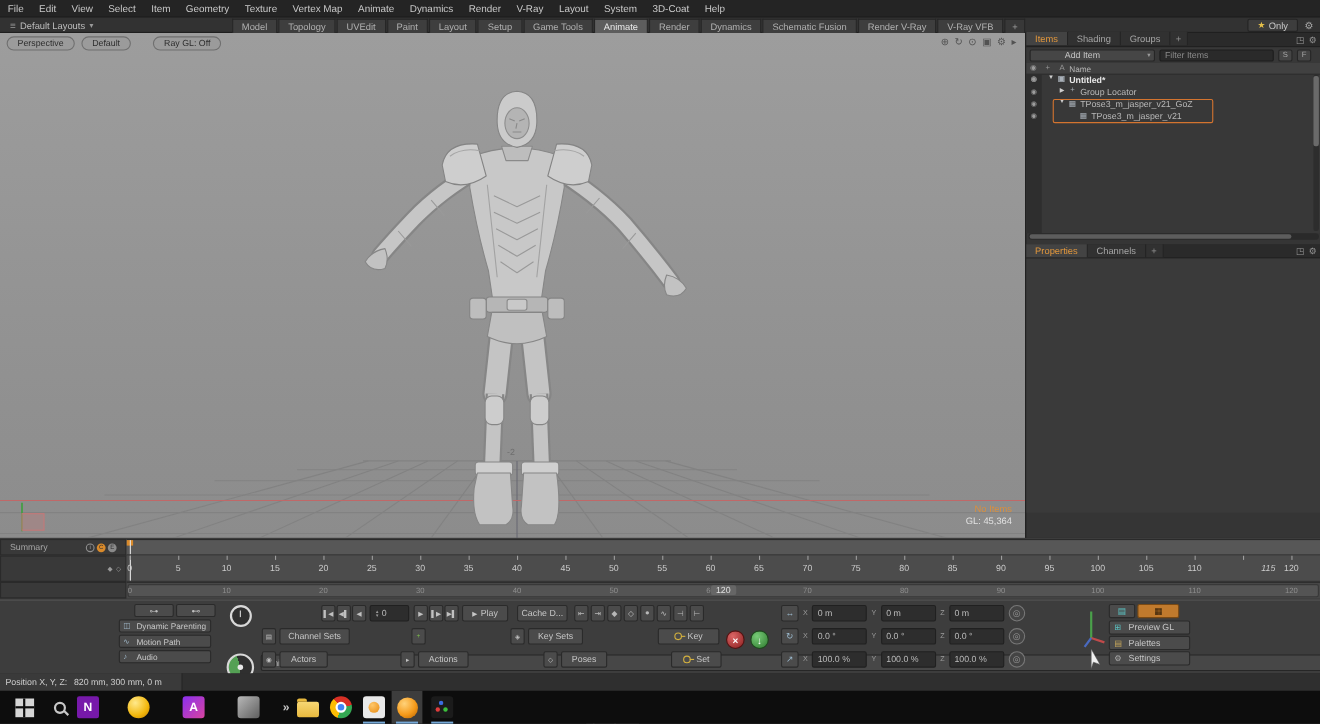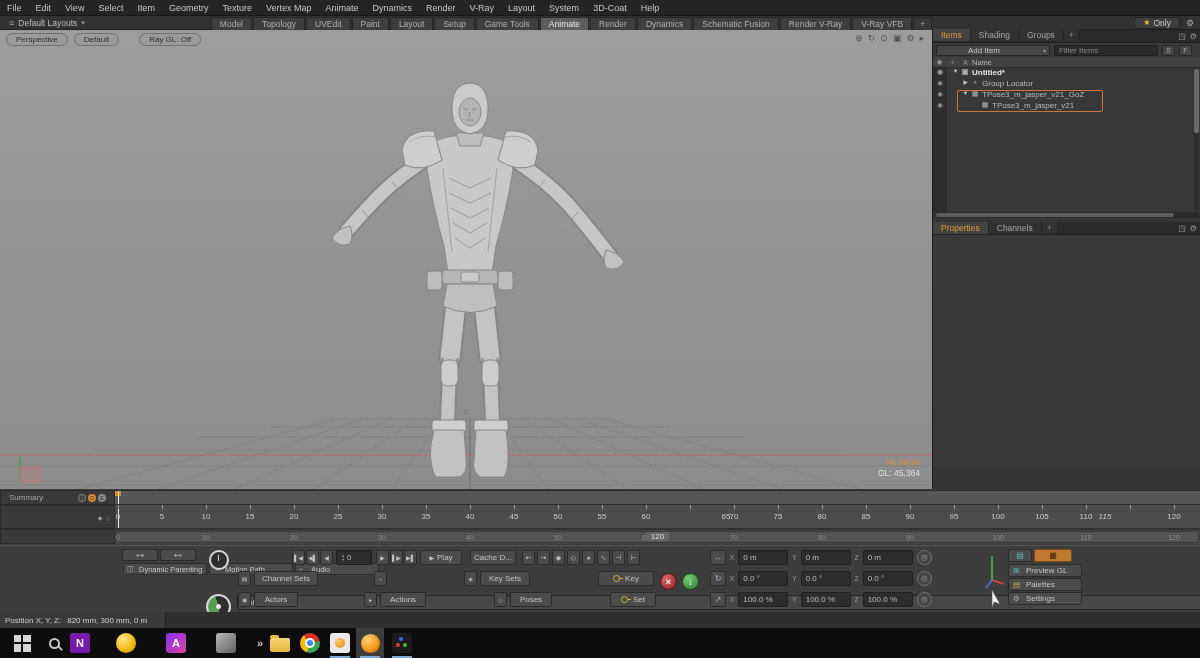--- a/index.html
+++ b/index.html
@@ -99,21 +99,21 @@
   .range-label{position:absolute;left:50%;top:2px;transform:translateX(-50%);background:#666;border-radius:2px;padding:0 5px;font-size:8px;color:#e0e0e0;z-index:2}
 
   
   #animbar{position:absolute;top:545px;left:0;width:1200px;height:67px;background:#3d3d3d;border-top:1px solid #555}
   .abs{position:absolute}
   .btn{background:#4b4b4b;border:1px solid #2a2a2a;border-radius:2px;color:#c6c6c6;font-size:8px;display:flex;align-items:center;justify-content:center;gap:3px}
   .fld{background:#2d2d2d;border:1px solid #202020;border-radius:2px;color:#bdbdbd;font-size:8px;display:flex;align-items:center;padding:0 4px}
   .tbtn{width:13px;height:15px;background:#4b4b4b;border:1px solid #2a2a2a;border-radius:2px;color:#c0c0c0;font-size:6px;display:flex;align-items:center;justify-content:center;margin-right:1px}
   .kbtn{font-size:7px;color:#b8b8b8;margin-right:2px}
   .lbtn{width:36px;height:12px;font-size:8px;margin-right:2px}
-  #left-buttons{left:123px;top:17px;display:flex;flex-direction:row;gap:2px}
+  #left-buttons{left:108px;top:17px;display:flex;flex-direction:column;gap:2px}
   .leftbtn{width:84px;height:12px;justify-content:flex-start;padding:0 3px}
   .leftbtn .lb-ic{font-size:7px;color:#9ab0c0;width:9px}
   .leftbtn .lb-tx{font-size:7.5px;white-space:nowrap}
   .dial{border-radius:50%;border:2px solid #d8d8d8;background:#2f2f2f;position:relative}
   #dial-clock{left:209px;top:4px;width:20px;height:20px}
   #dial-clock::after{content:"";position:absolute;left:7px;top:3px;width:1px;height:6px;background:#d8d8d8}
   #dial-anim{left:206px;top:28px;width:25px;height:25px;background:conic-gradient(from 180deg,#54a054 0 45%,#2f2f2f 45%)}
   #dial-anim::after{content:"";position:absolute;left:8px;top:8px;width:5px;height:5px;border-radius:50%;background:#e8e8e8}
   .dd2{position:relative;background:#474747;border:1px solid #262626;border-radius:2px;height:15px;display:flex;align-items:center;font-size:8px;color:#c0c0c0;padding:0 11px 0 5px}
   .dd2::after{content:"▾";position:absolute;right:3px;font-size:6px;color:#999}
@@ -441,41 +441,41 @@
         <div class="tick-label" style="left: 355px;">40</div>
         <div class="tick-mark" style="left: 355px;"></div>
         <div class="tick-label" style="left: 399px;">45</div>
         <div class="tick-mark" style="left: 399px;"></div>
         <div class="tick-label" style="left: 443px;">50</div>
         <div class="tick-mark" style="left: 443px;"></div>
         <div class="tick-label" style="left: 487px;">55</div>
         <div class="tick-mark" style="left: 487px;"></div>
         <div class="tick-label" style="left: 531px;">60</div>
         <div class="tick-mark" style="left: 531px;"></div>
-        <div class="tick-label" style="left: 575px; margin-left: 36px;">65</div>
+        <div class="tick-label" style="left: 575px;">65</div>
         <div class="tick-mark" style="left: 575px;"></div>
         <div class="tick-label" style="left: 619px;">70</div>
         <div class="tick-mark" style="left: 619px;"></div>
         <div class="tick-label" style="left: 663px;">75</div>
         <div class="tick-mark" style="left: 663px;"></div>
         <div class="tick-label" style="left: 707px;">80</div>
         <div class="tick-mark" style="left: 707px;"></div>
         <div class="tick-label" style="left: 751px;">85</div>
         <div class="tick-mark" style="left: 751px;"></div>
         <div class="tick-label" style="left: 795px;">90</div>
         <div class="tick-mark" style="left: 795px;"></div>
         <div class="tick-label" style="left: 839px;">95</div>
         <div class="tick-mark" style="left: 839px;"></div>
         <div class="tick-label" style="left: 883px;">100</div>
         <div class="tick-mark" style="left: 883px;"></div>
         <div class="tick-label" style="left: 927px;">105</div>
         <div class="tick-mark" style="left: 927px;"></div>
         <div class="tick-label" style="left: 971px;">110</div>
         <div class="tick-mark" style="left: 971px;"></div>
-        <div class="tick-label" style="left: 990px; font-style: italic;">115</div>
+        <div class="tick-label" style="left: 1038px; font-style: italic;">115</div>
         <div class="tick-mark" style="left: 1015px;"></div>
         <div class="tick-label" style="left: 1059px;">120</div>
         <div class="tick-mark" style="left: 1059px;"></div>
       </div>
     <div class="tl-left" id="tl-range-left"></div>
     <div id="tl-range">
       <div class="range-thumb"></div>
       <div class="range-label">120</div>
     <div class="rtick" style="left: 3px;">0</div>
         <div class="rtick" style="left: 91px;">10</div>

